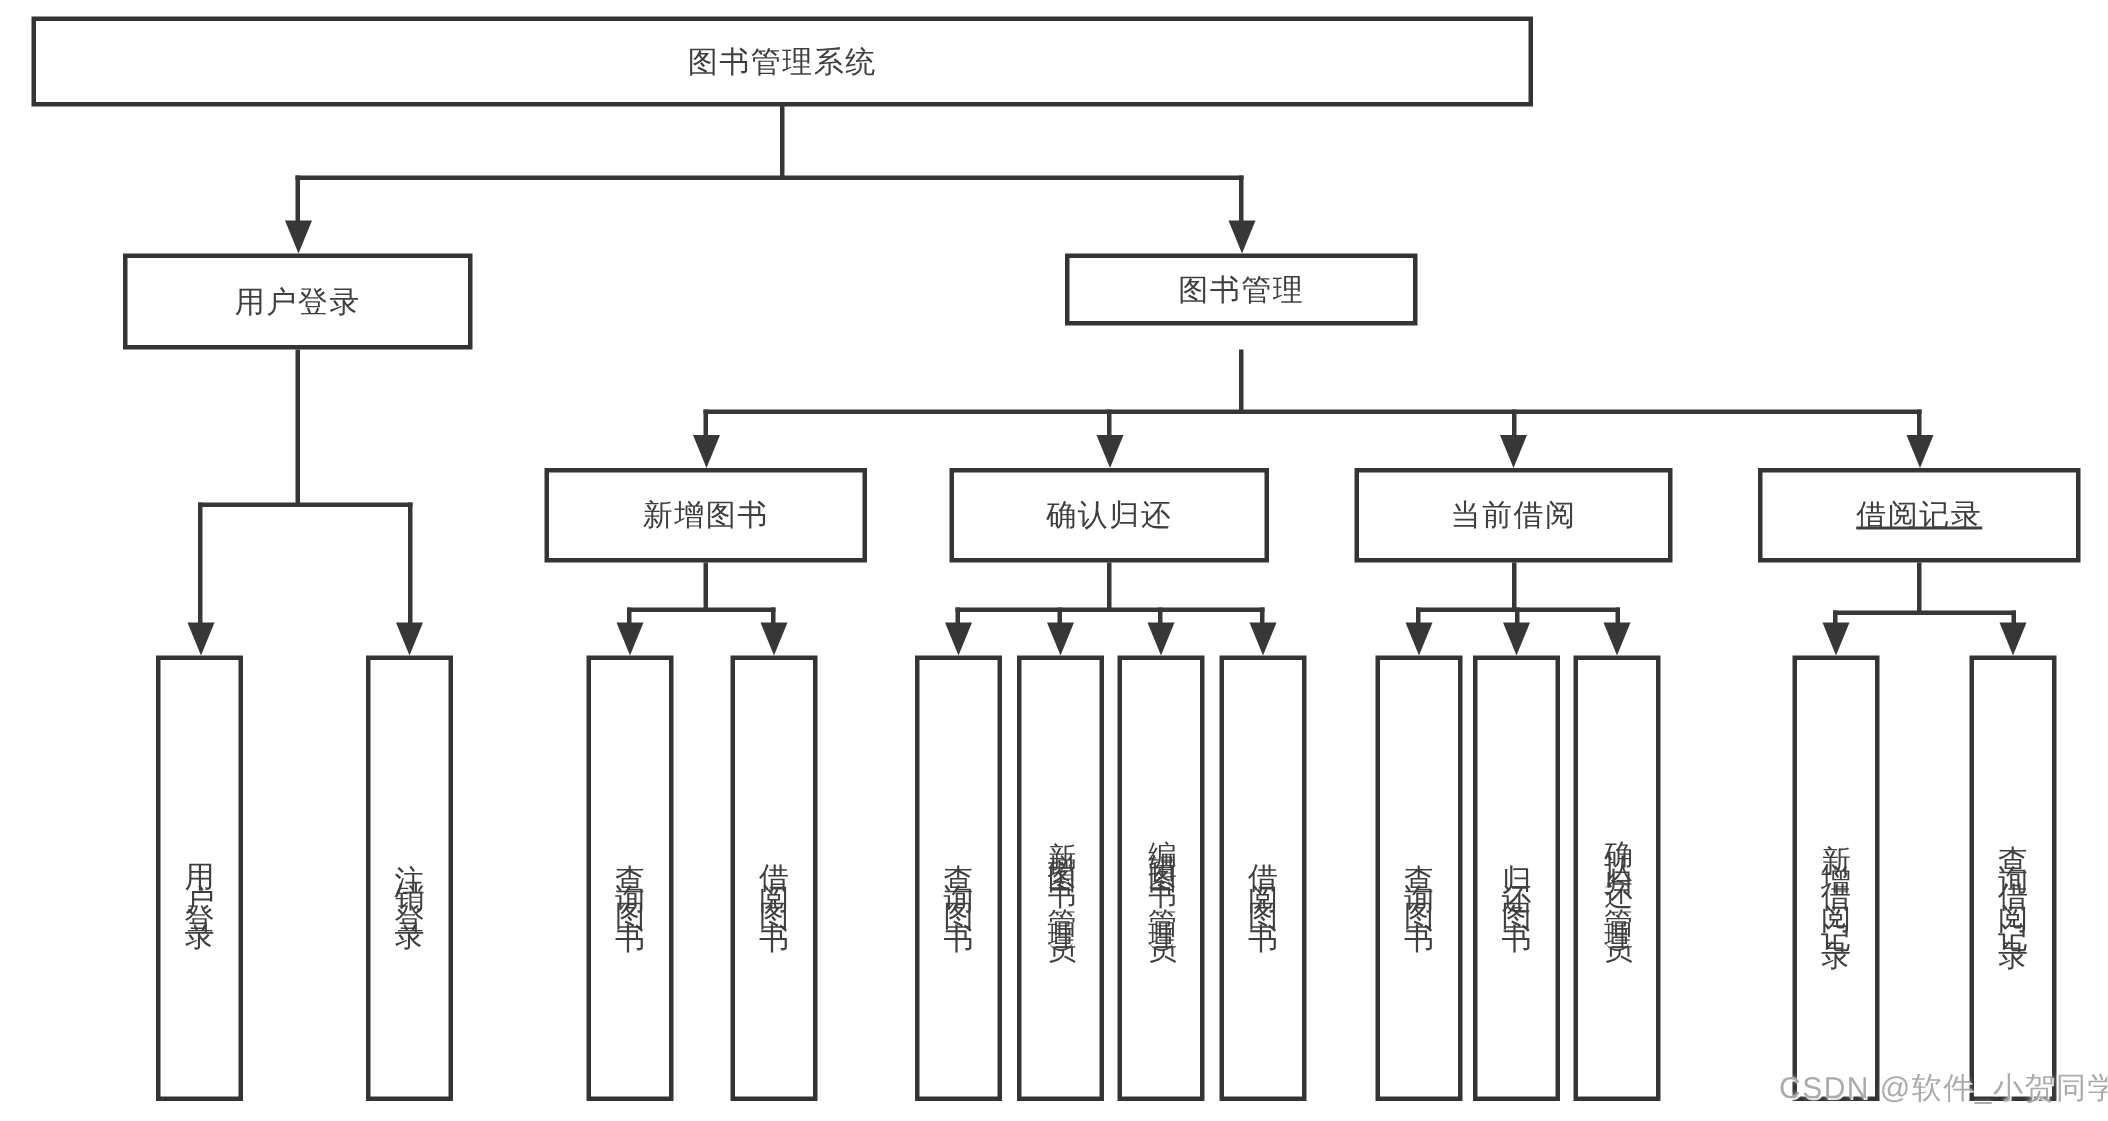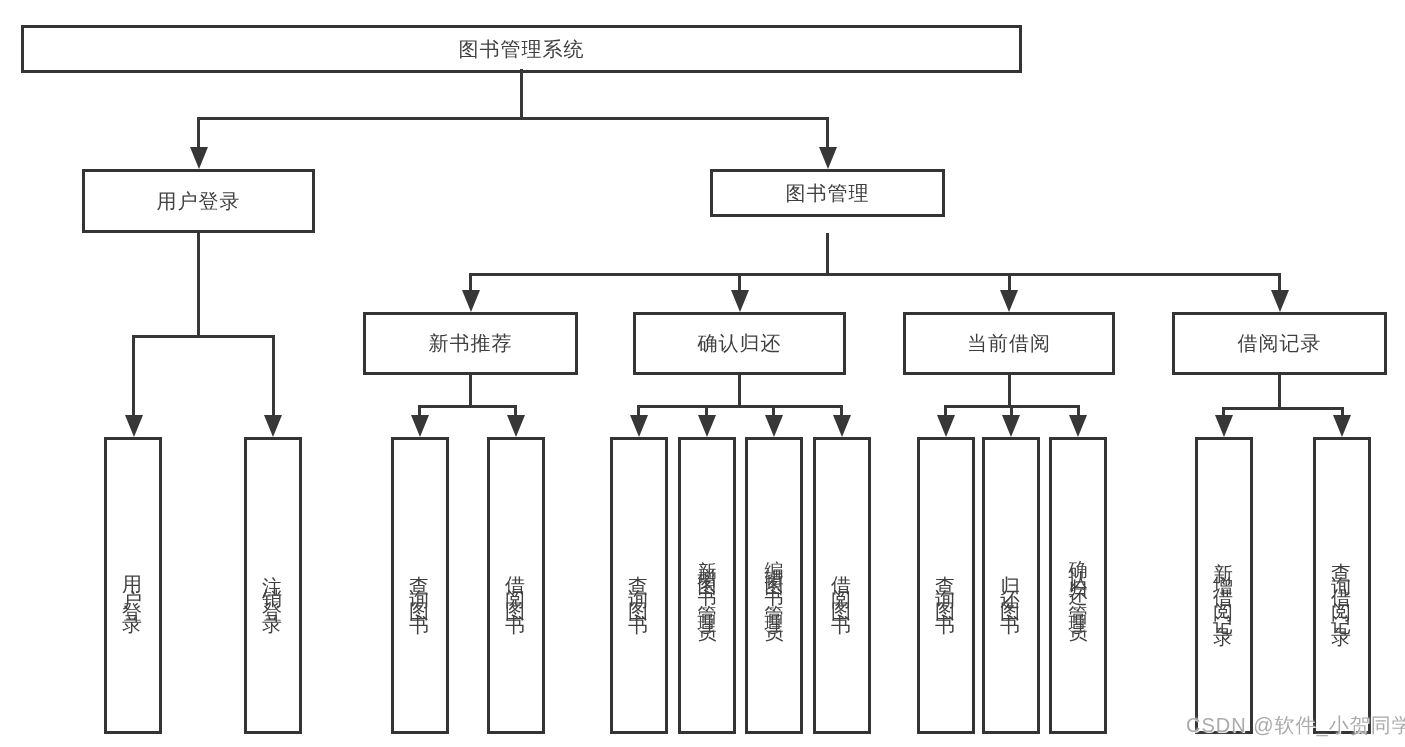--- a/index.html
+++ b/index.html
@@ -72,45 +72,45 @@
     text-shadow: 1px 1px 0 rgba(255,255,255,0.85), 0 0 3px rgba(255,255,255,0.9);
     letter-spacing: 1px;
     white-space: nowrap;
   }
 </style>
 </head>
 <body>
 
 <div id="canvas">
 
-  <div class="node" style="left:21px; top:25px; width:1001px; height:48px;text-align:right;">
+  <div class="node" style="left:21px; top:11px; width:1001px; height:60px;text-align:right;">
     <span>图书管理系统</span>
   </div>
 
   <div class="node" style="left:82px; top:169px; width:233px; height:64px;">
     <span>用户登录</span>
   </div>
 
   <div class="node" style="left:710px; top:169px; width:235px; height:48px;">
     <span>图书管理</span>
   </div>
 
   <div class="node" style="left:363px; top:312px; width:215px; height:63px;">
-    <span>新书推荐</span>
+    <span>新增图书</span>
   </div>
 
   <div class="node" style="left:633px; top:312px; width:213px; height:63px;">
     <span>确认归还</span>
   </div>
 
   <div class="node" style="left:903px; top:312px; width:212px; height:63px;">
     <span>当前借阅</span>
   </div>
 
-  <div class="node" style="left:1172px; top:312px; width:215px; height:63px;">
+  <div class="node" style="left:1172px; top:312px; width:215px; height:63px;text-decoration:underline;">
     <span>借阅记录</span>
   </div>
 
   <div class="leaf" style="left:104px;">
     <span class="vtext">用户登录</span>
   </div>
   <div class="leaf" style="left:244px;">
     <span class="vtext">注销登录</span>
   </div>
   <div class="leaf" style="left:391px;">

